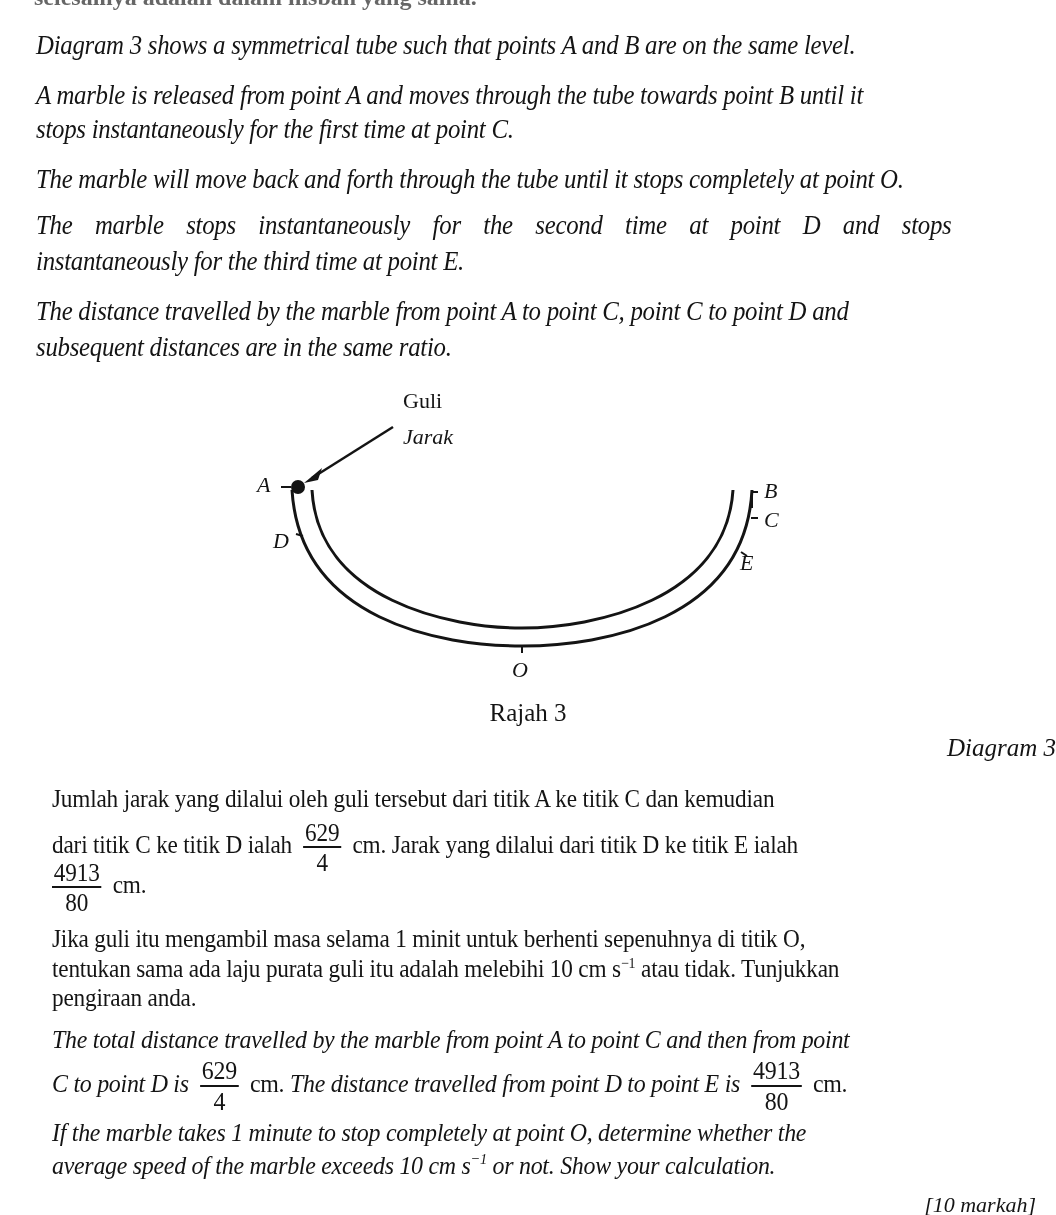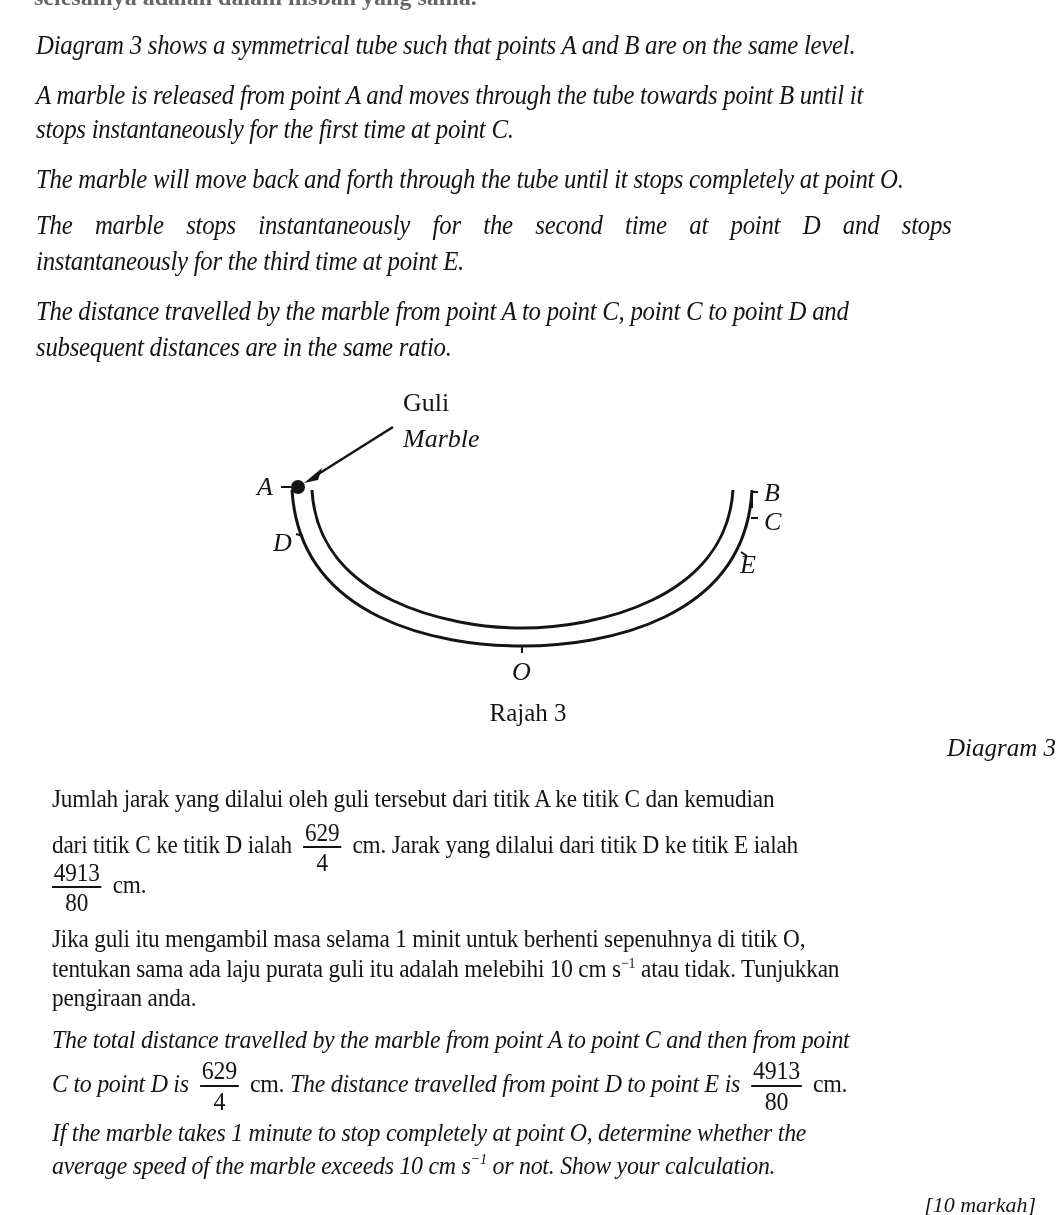--- a/index.html
+++ b/index.html
@@ -10,21 +10,21 @@
   }
   .line { position: absolute; white-space: nowrap; }
   .it { font-style: italic; }
   .en { font-size: 27px; font-style: italic; letter-spacing: -0.3px; transform: scaleX(0.92); transform-origin: left top; }
   .ms { font-size: 25px; letter-spacing: -0.2px; transform: scaleX(0.93); transform-origin: left top; }
   .cutoff { top: -16px; left: 34px; font-size: 24px; font-weight: bold; color: #333; opacity: .75; }
   .frac { display: inline-block; vertical-align: middle; text-align: center; line-height: 1; margin: 0 6px; }
   .frac .num { display: block; border-bottom: 2px solid #141414; padding: 0 2px 1px; }
   .frac .den { display: block; padding-top: 2px; }
   sup { font-size: 60%; }
-  .label { position: absolute; font-size: 26px; }
+  .label { position: absolute; font-size: 22px; }
   .diagram-caption { position: absolute; left: 0; width: 1056px; text-align: center; font-size: 25px; }
   .marks { position: absolute; right: 20px; top: 1192px; font-size: 22px; font-style: italic; }
   svg.diagram { position: absolute; left: 0; top: 0; }
 </style>
 </head>
 <body>
 
 <div class="line cutoff">selesainya adalah dalam nisbah yang sama.</div>
 
 <div class="line en" style="left:36px; top:30px;">Diagram 3 shows a symmetrical tube such that points A and B are on the same level.</div>
@@ -56,21 +56,21 @@
   <polyline points="758,492 752,492 752,508" fill="none" stroke="#141414" stroke-width="2"></polyline>
 
   <line x1="751" y1="518" x2="758" y2="518" stroke="#141414" stroke-width="2"></line>
 
   <line x1="741" y1="552" x2="747" y2="556" stroke="#141414" stroke-width="2"></line>
 
   <line x1="522" y1="646" x2="522" y2="653" stroke="#141414" stroke-width="2"></line>
 </svg>
 
 <div class="label" style="left:403px; top:388px;">Guli</div>
-<div class="label it" style="left:403px; top:424px;">Marble</div>
+<div class="label it" style="left:403px; top:424px;">Jarak</div>
 <div class="label it" style="left:257px; top:472px;">A</div>
 <div class="label it" style="left:273px; top:528px;">D</div>
 <div class="label it" style="left:764px; top:478px;">B</div>
 <div class="label it" style="left:764px; top:507px;">C</div>
 <div class="label it" style="left:740px; top:550px;">E</div>
 <div class="label it" style="left:512px; top:657px;">O</div>
 
 <div class="diagram-caption" style="top:699px;">Rajah 3</div>
 <div class="diagram-caption it" style="top:734px;text-align:right;">Diagram 3</div>
 

